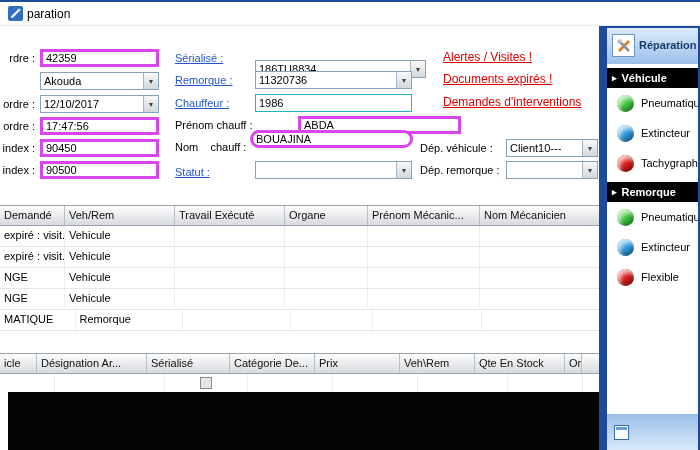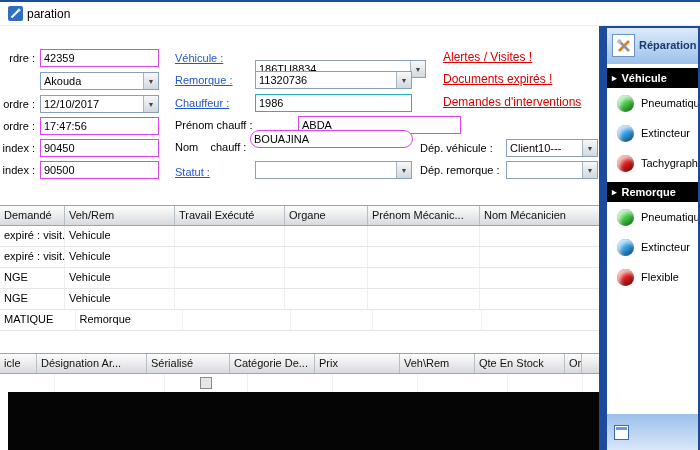--- a/index.html
+++ b/index.html
@@ -11,21 +11,21 @@
   .top-chip{position:absolute;top:0;left:0;width:34px;height:8px;background:#1d4e9d}
   .titlebar{position:absolute;top:2px;left:0;width:700px;height:24px;background:#fff;border-bottom:1px solid #ececec}
   .app-icon{position:absolute;left:8px;top:4px;width:15px;height:15px}
   .title-text{position:absolute;left:27px;top:5px;font-size:12px;color:#000;white-space:nowrap}
 
   
   .lbl-cut{position:absolute;left:-80px;width:115px;text-align:right;font-size:11px;white-space:pre}
   .flabel{position:absolute;font-size:11px;white-space:pre}
   .link{color:#2356c7;text-decoration:underline;cursor:pointer}
   .alert{position:absolute;left:443px;font-size:12px;color:#e00000;text-decoration:underline;white-space:nowrap;cursor:pointer}
-  .txt{position:absolute;height:18px;border:1px solid #d946ef;background:#fff;font-size:11px;padding:0 3px;font-family:"Liberation Sans",sans-serif}
+  .txt{position:absolute;height:18px;border:3px solid #d946ef;background:#fff;font-size:11px;padding:0 3px;font-family:"Liberation Sans",sans-serif}
   .txt-focus{border:1px solid #27b2c4}
   .combo{position:absolute;height:18px;background:#fff;border:1px solid #8aa0b8;display:flex}
   .combo-val{flex:1;padding:2px 3px;font-size:11px;overflow:hidden;white-space:nowrap}
   .combo-btn{width:15px;background:linear-gradient(#f8f8f8,#d0d8e0);border-left:1px solid #a8b4c0;display:flex;align-items:center;justify-content:center;font-size:7px;color:#444;cursor:pointer}
 
   
   .grid{position:absolute;left:0;width:600px;background:#fff;overflow:hidden;border-top:1px solid #9aa5b0}
   #grid1{top:205px;height:148px}
   #grid2{top:353px;height:39px}
   .grid-header{display:flex;height:20px;background:linear-gradient(#fdfdfd,#d8dade);border-bottom:1px solid #9aa5b0}
@@ -82,21 +82,21 @@
 
 <span class="lbl-cut" style="top:120px">ordre :</span>
 <input class="txt" style="left: 40px; top: 117px; width: 119px;" readonly="" value="17:47:56">
 
 <span class="lbl-cut" style="top:142px">er index :</span>
 <input class="txt" style="left: 40px; top: 139px; width: 119px;" readonly="" value="90450">
 
 <span class="lbl-cut" style="top:164px">eau index :</span>
 <input class="txt" style="left: 40px; top: 161px; width: 119px;" readonly="" value="90500">
 
-<span class="flabel link" style="left:175px;top:52px">Véhicule :</span>
+<span class="flabel link" style="left:175px;top:52px">Sérialisé :</span>
 <div class="combo" style="left:255px;top:60px;width:171px">
   <span class="combo-val">186TU8834</span>
   <span class="combo-btn">▼</span>
 </div>
 
 <span class="flabel link" style="left:175px;top:74px">Remorque :</span>
 <div class="combo" style="left:255px;top:71px;width:157px">
   <span class="combo-val">11320736</span>
   <span class="combo-btn">▼</span>
 </div>

